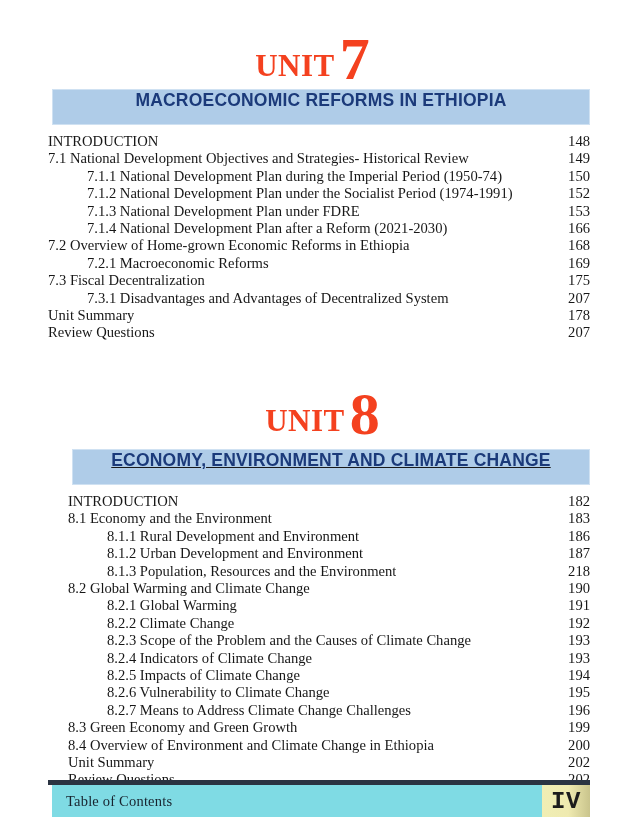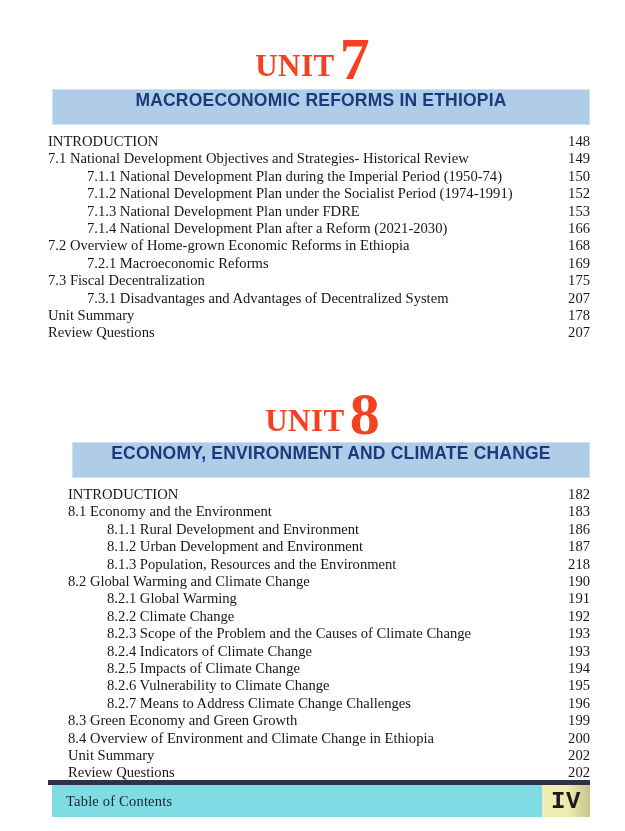--- a/index.html
+++ b/index.html
@@ -223,21 +223,21 @@
           <span class="toc-filler"></span>
           <span class="toc-page">207</span>
         </li>
       </ul>
   </div>
 
   <div style="padding-top:22px;padding-left:20px;">
     <div class="unit-heading">
       <span class="unit-word">UNIT</span><span class="unit-number">8</span>
     </div>
-    <div class="unit-banner" style="margin-top:1px;">
+    <div class="unit-banner" style="margin-top:8px;text-decoration:underline;">
       <span class="unit-banner-text">ECONOMY, ENVIRONMENT AND CLIMATE CHANGE</span>
     </div>
     <ul class="toc" id="toc-1" style="margin-top:8px;">
         <li class="toc-row lvl-1">
           <span class="toc-label">INTRODUCTION</span>
           <span class="toc-filler"></span>
           <span class="toc-page">182</span>
         </li>
         <li class="toc-row lvl-1">
           <span class="toc-label">8.1 Economy and the Environment</span>

